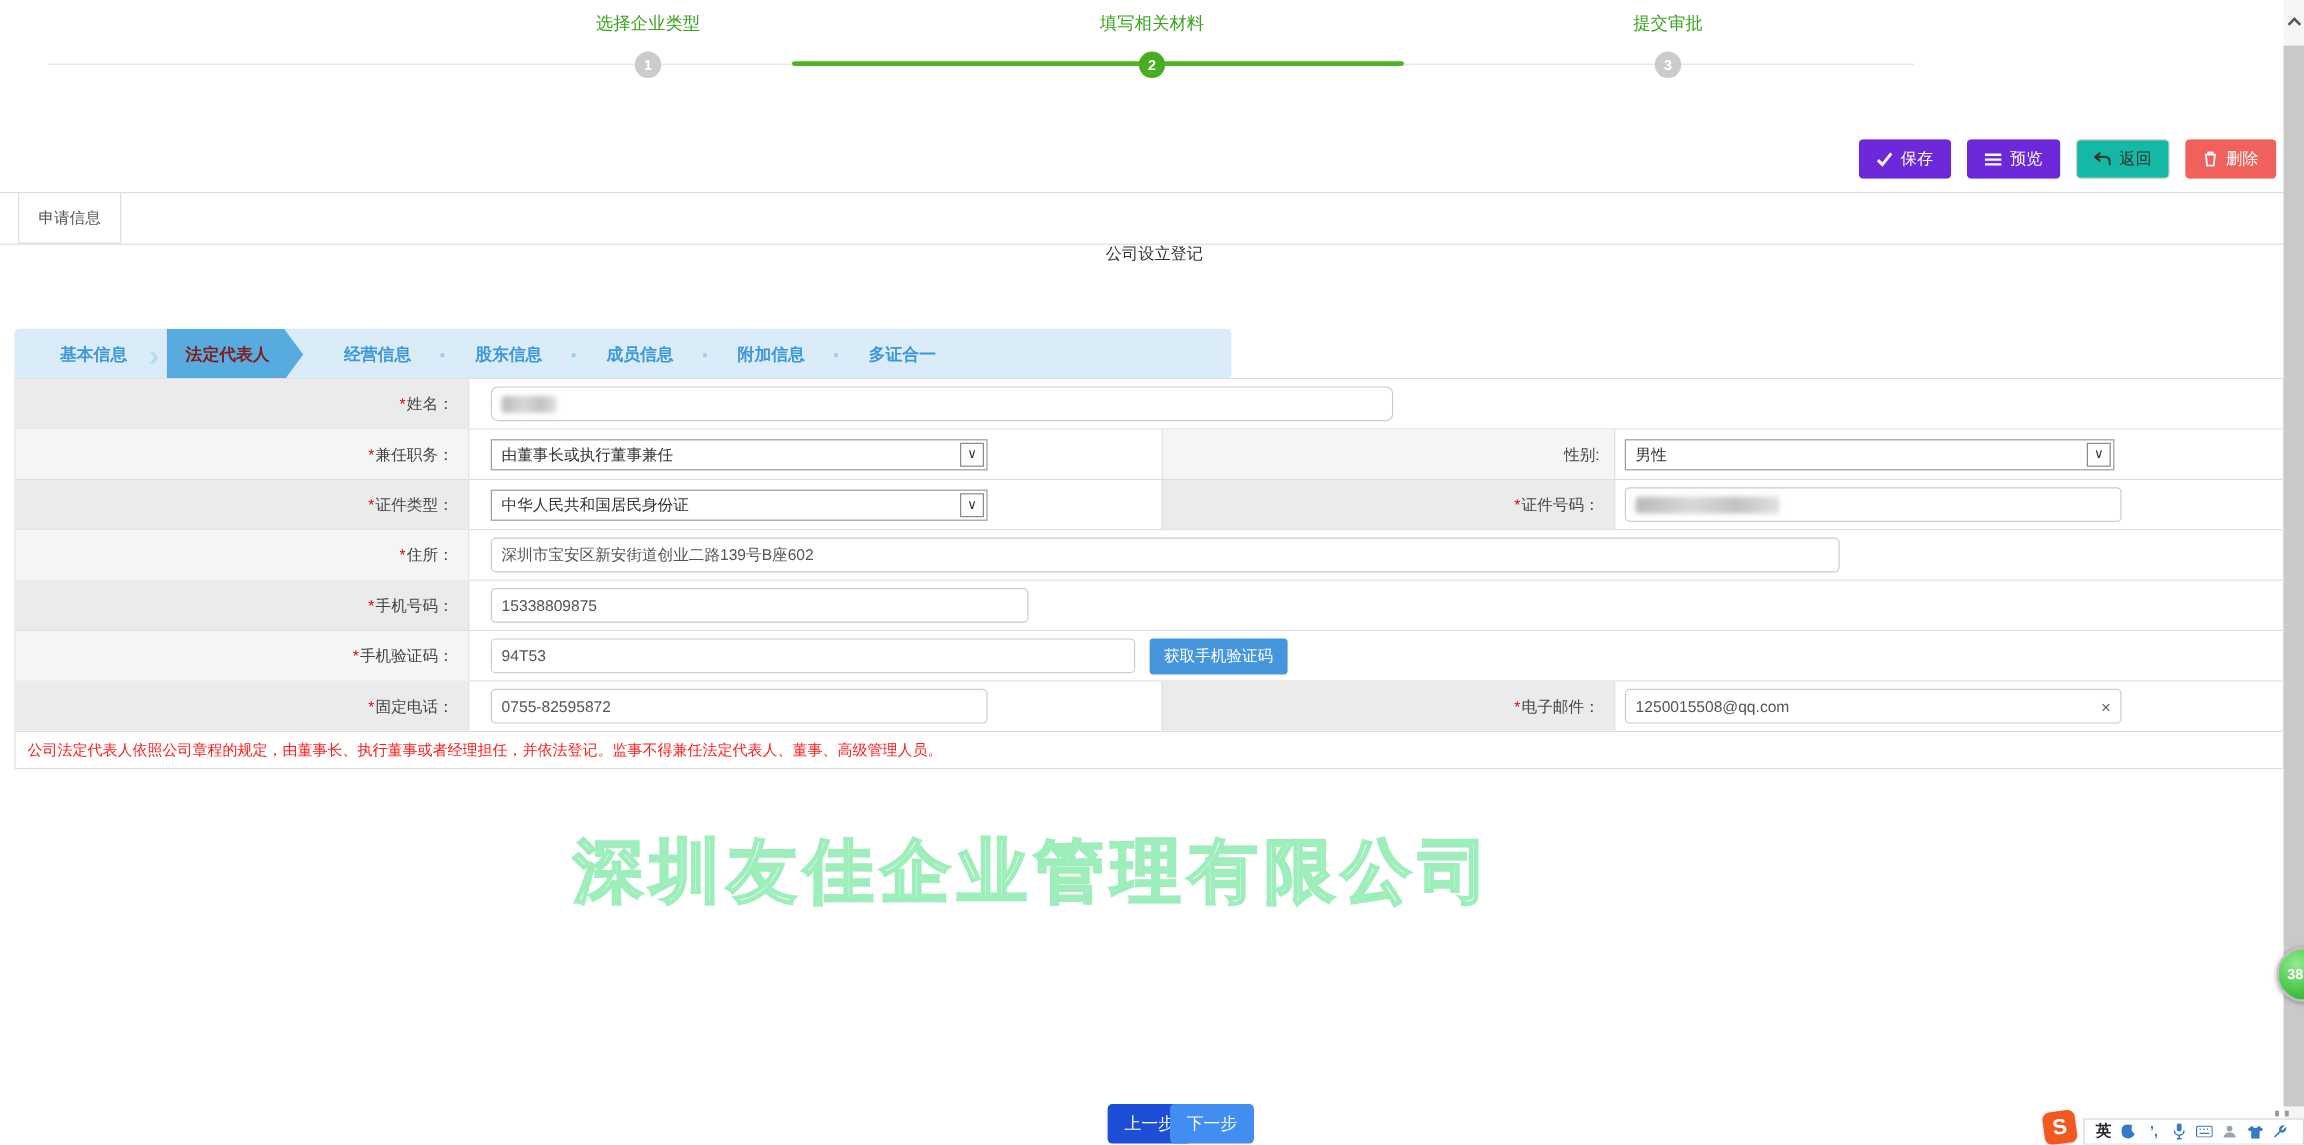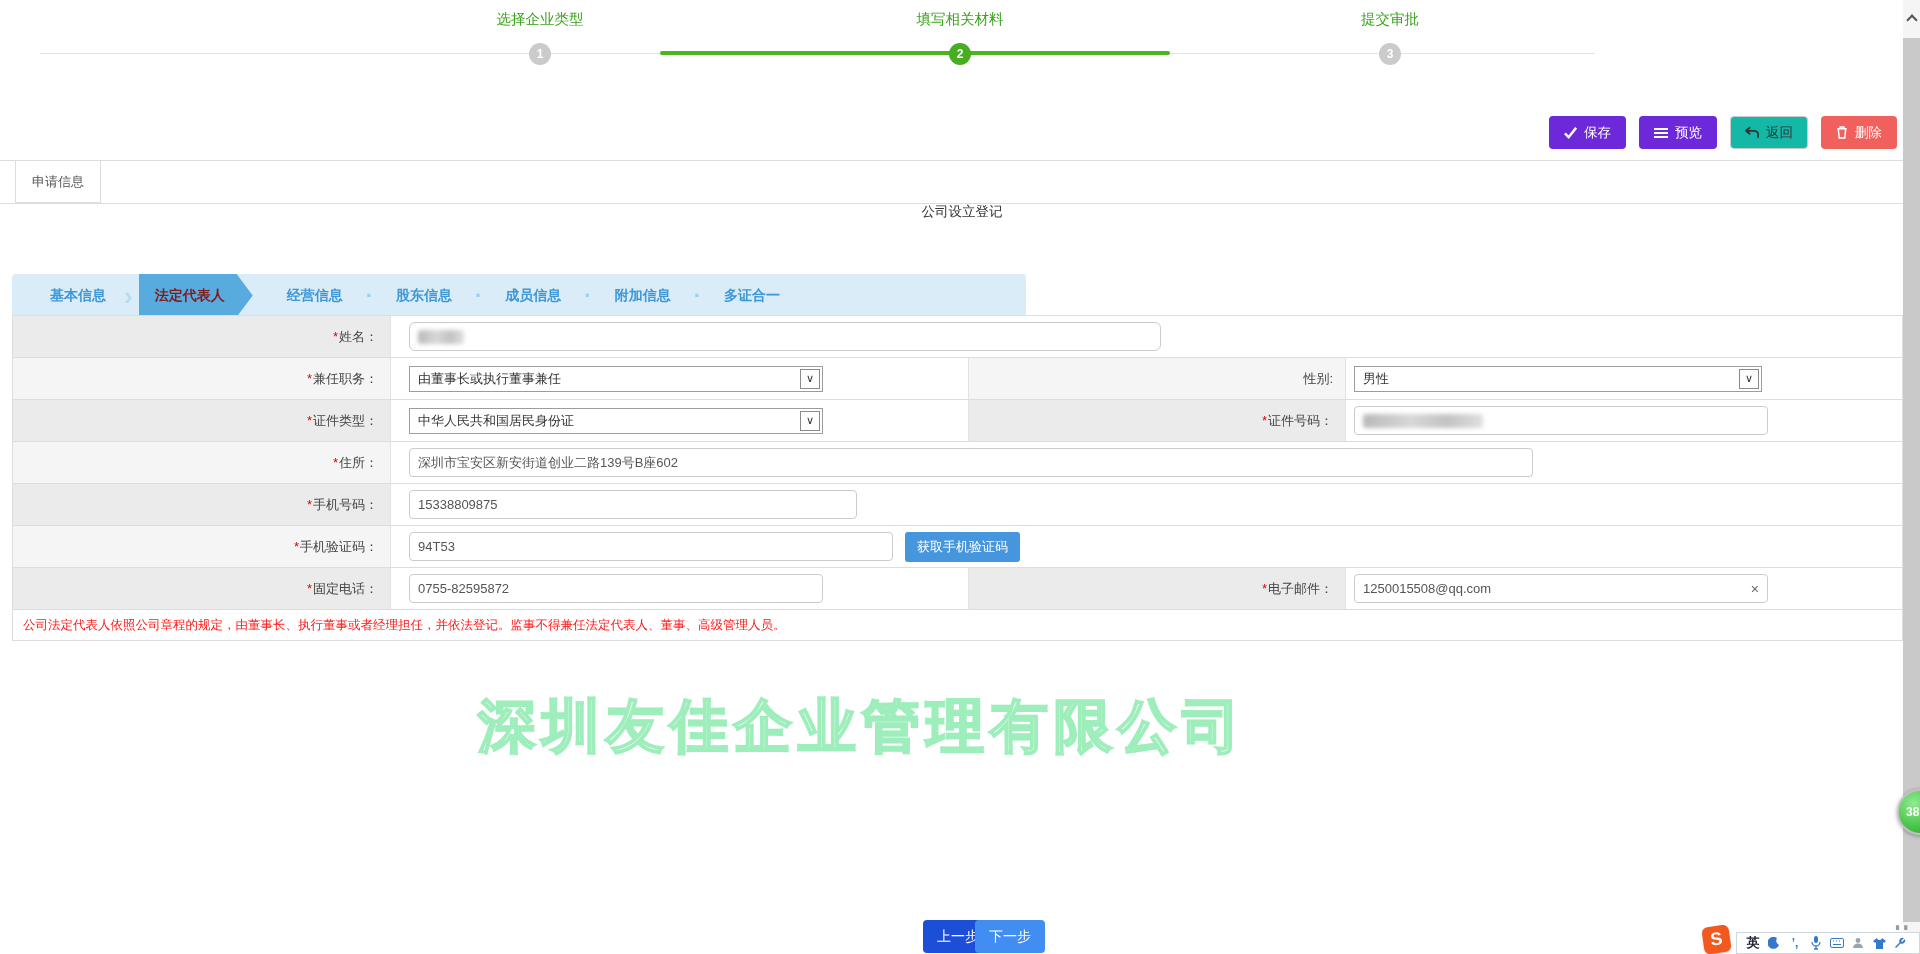--- a/index.html
+++ b/index.html
@@ -250,21 +250,21 @@
         <input class="tin" style="width: 448px;" readonly="" value="15338809875">
       </div>
     </div>
 
     <div class="frow">
       <div class="cell lab">
         <span class="star">*</span>
         <span>手机验证码：</span>
       </div>
       <div class="cell fld-rest">
-        <input class="tin" style="width: 484px;" readonly="" value="94T53">
+        <input class="tin" style="width: 537px;" readonly="" value="94T53">
         <div class="smsbtn">获取手机验证码</div>
       </div>
     </div>
 
     <div class="frow">
       <div class="cell lab">
         <span class="star">*</span>
         <span>固定电话：</span>
       </div>
       <div class="cell fld">

